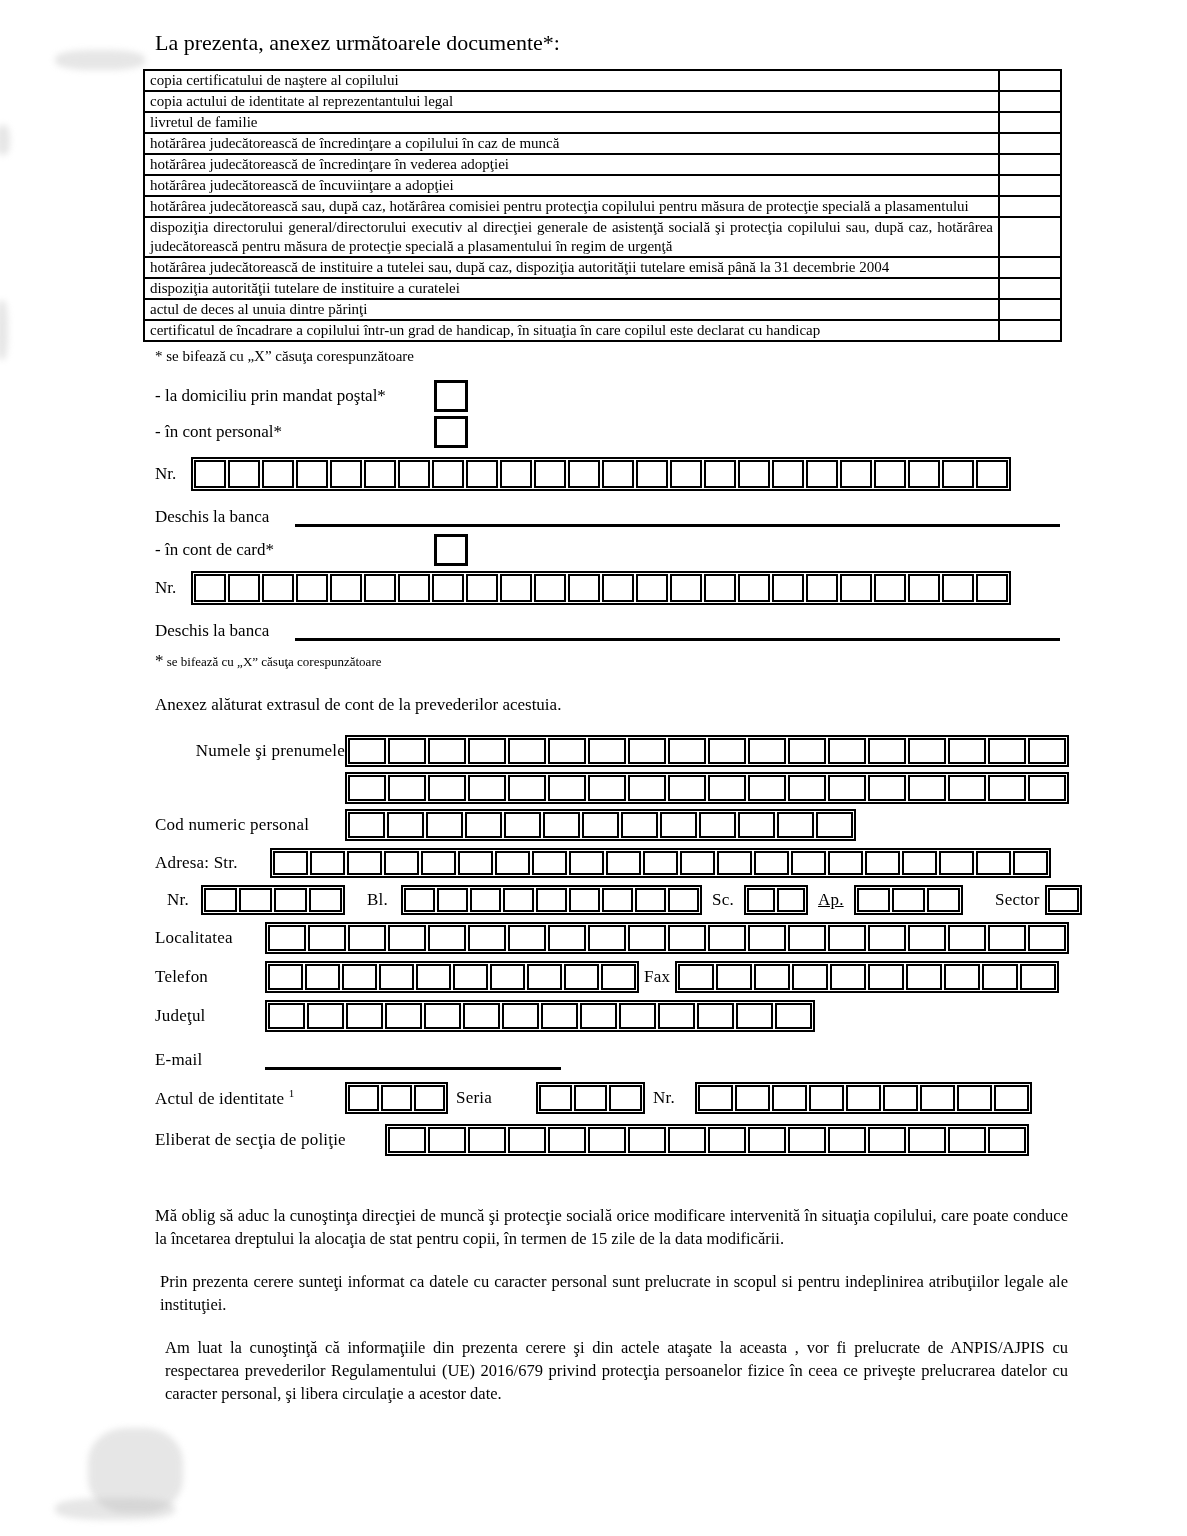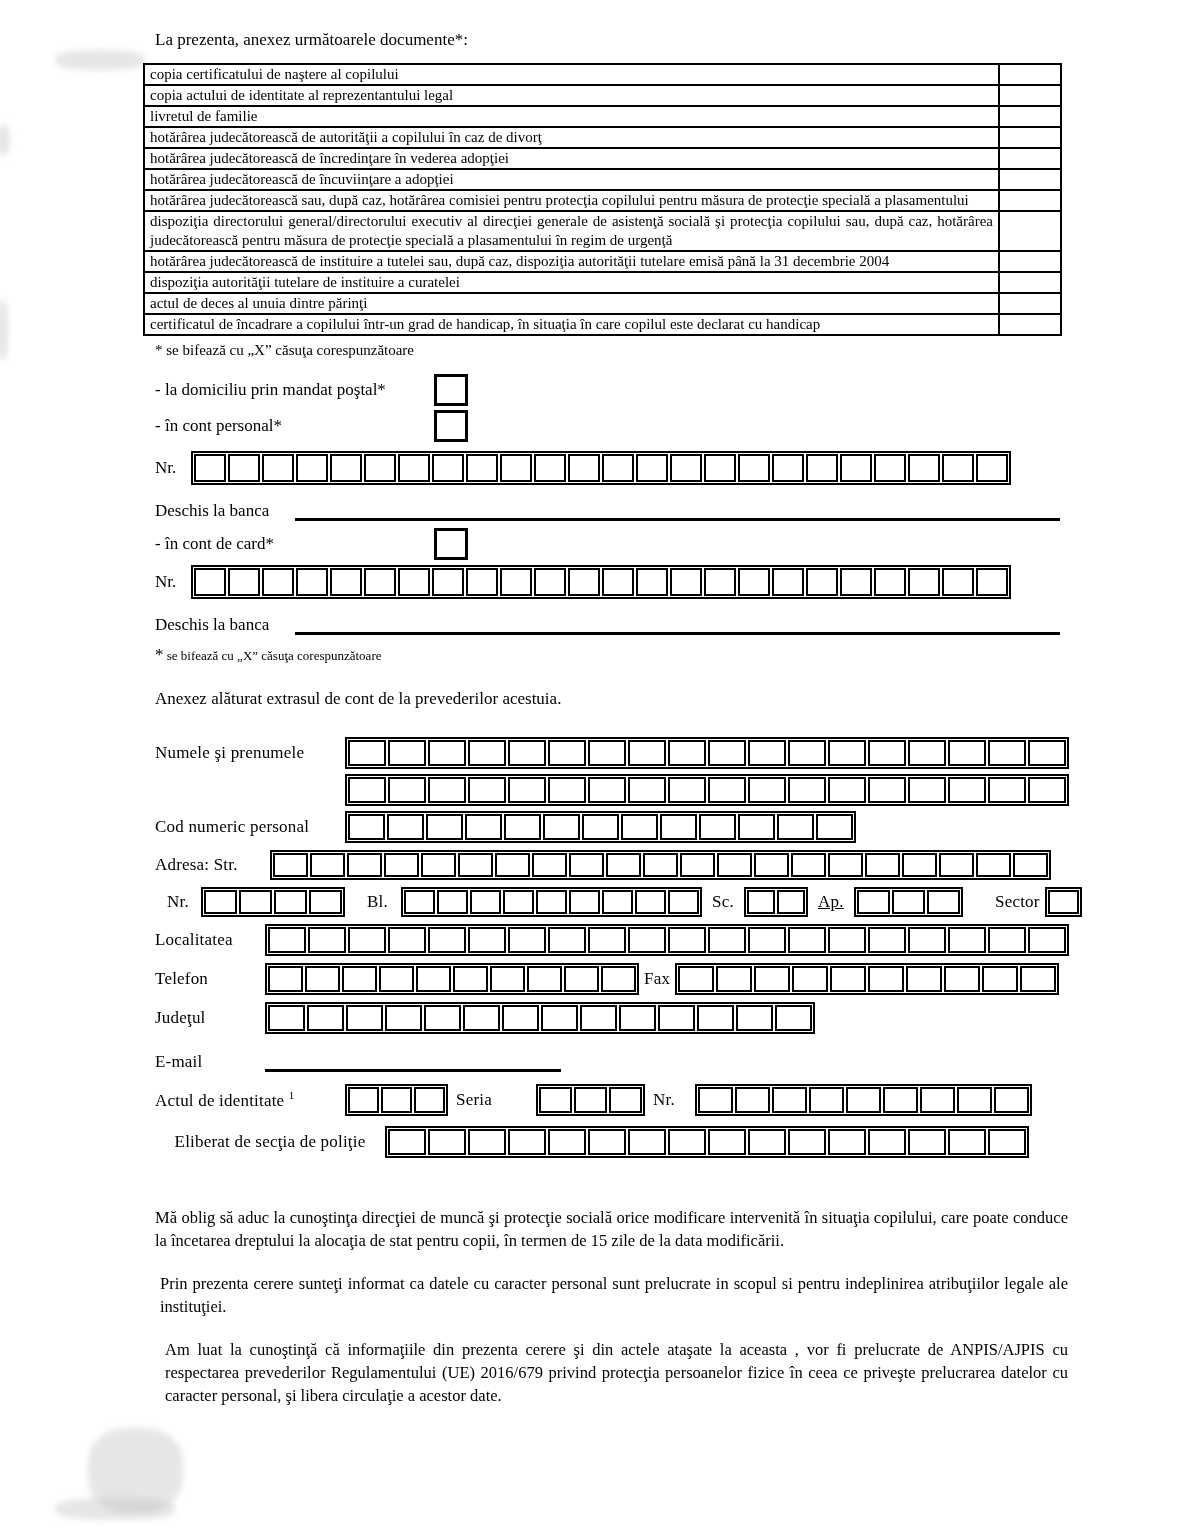--- a/index.html
+++ b/index.html
@@ -5,21 +5,21 @@
   html,body{margin:0;padding:0;background:#ffffff;}
   .sheet{
     position:relative;
     width:1187px;height:1536px;
     background:#fff;
     font-family:"Liberation Serif","DejaVu Serif",serif;
     color:#000;
     overflow:hidden;
   }
   .content{position:absolute;left:143px;top:0;width:925px;}
-  .title{font-size:17px;margin:30px 0 11px 12px;}
+  .title{font-size:22px;margin:30px 0 11px 12px;}
   
   table.doc{border-collapse:collapse;margin-top:13px;width:919px;table-layout:fixed;}
   table.doc td{border:2px solid #000;font-size:15px;line-height:19px;padding:0 5px;vertical-align:top;}
   table.doc td.chk{width:50px;}
   td.j{text-align:justify;}
   .note{font-size:15px;margin:6px 0 0 12px;}
   .section{font-size:17px;margin:40px 0 0 12px;}
   
   .optrow{display:flex;align-items:center;margin:14px 0 0 12px;height:34px;}
   .optrow .lbl{width:279px;font-size:17px;}
@@ -33,21 +33,21 @@
   .iban{--bw:28px;--bh:24px;}
   .bankrow{display:flex;align-items:flex-end;margin:10px 0 0 12px;height:26px;}
   .bankrow .lbl{width:140px;font-size:17px;}
   .bline{flex:0 0 765px;border-bottom:3px solid #000;height:20px;}
   .note2{margin:10px 0 0 12px;font-size:13px;}
   .note2 .star{font-size:17px;}
   .plain{font-size:17px;margin:24px 0 0 12px;}
   
   .frow{display:flex;align-items:center;margin-left:12px;}
   .frow .lbl{font-size:17px;letter-spacing:.2px;flex:0 0 auto;}
-  .w190{width:190px;} .w115{width:115px;} .w110{width:110px;} .w230{width:230px;text-align:center;}
+  .w190{width:190px;} .w115{width:115px;} .w110{width:110px;} .w230{width:230px;}
   .name{--bw:34px;--bh:22px;} .cnp{--bw:33px;--bh:22px;} .street{--bw:31px;--bh:20px;}
   .small4{--bw:29px;--bh:20px;} .bl9{--bw:27px;--bh:20px;} .sc2{--bw:24px;--bh:20px;}
   .ap3{--bw:29px;--bh:20px;} .sec1{--bw:27px;--bh:20px;}
   .city{--bw:34px;--bh:22px;} .county{--bw:33px;--bh:22px;}
   .phone{--bw:31px;--bh:22px;} .fax{--bw:32px;--bh:22px;}
   .idt{--bw:27px;--bh:22px;} .seria{--bw:29px;--bh:22px;} .idnr{--bw:31px;--bh:22px;}
   .police{--bw:34px;--bh:22px;}
   .eline{display:inline-block;width:296px;border-bottom:3px solid #000;height:18px;}
   sup{font-size:11px;}
   
@@ -81,21 +81,21 @@
           </tr>
       <tr>
             <td>copia actului de identitate al reprezentantului legal</td>
             <td class="chk"></td>
           </tr>
       <tr>
             <td>livretul de familie</td>
             <td class="chk"></td>
           </tr>
       <tr>
-            <td>hotărârea judecătorească de autorităţii a copilului în caz de divorţ</td>
+            <td>hotărârea judecătorească de încredinţare a copilului în caz de muncă</td>
             <td class="chk"></td>
           </tr>
       <tr>
             <td>hotărârea judecătorească de încredinţare în vederea adopţiei</td>
             <td class="chk"></td>
           </tr>
       <tr>
             <td>hotărârea judecătorească de încuviinţare a adopţiei</td>
             <td class="chk"></td>
           </tr>
@@ -211,21 +211,21 @@
     <div class="bankrow">
       <span class="lbl">Deschis la banca</span>
       <span class="bline"></span>
     </div>
 
     <p class="note2"><span class="star">*</span> <span>se bifează cu „X” căsuţa corespunzătoare</span></p>
 
     <p class="plain">Anexez alăturat  extrasul de cont de la prevederilor acestuia.</p>
 
 
-    <div class="frow" style="margin-top:28px;">
+    <div class="frow" style="margin-top:20px;text-align:right;">
       <span class="lbl w190">Numele şi prenumele</span>
       <span class="boxes name">
           <span class="cb"></span>
           <span class="cb"></span>
           <span class="cb"></span>
           <span class="cb"></span>
           <span class="cb"></span>
           <span class="cb"></span>
           <span class="cb"></span>
           <span class="cb"></span>

